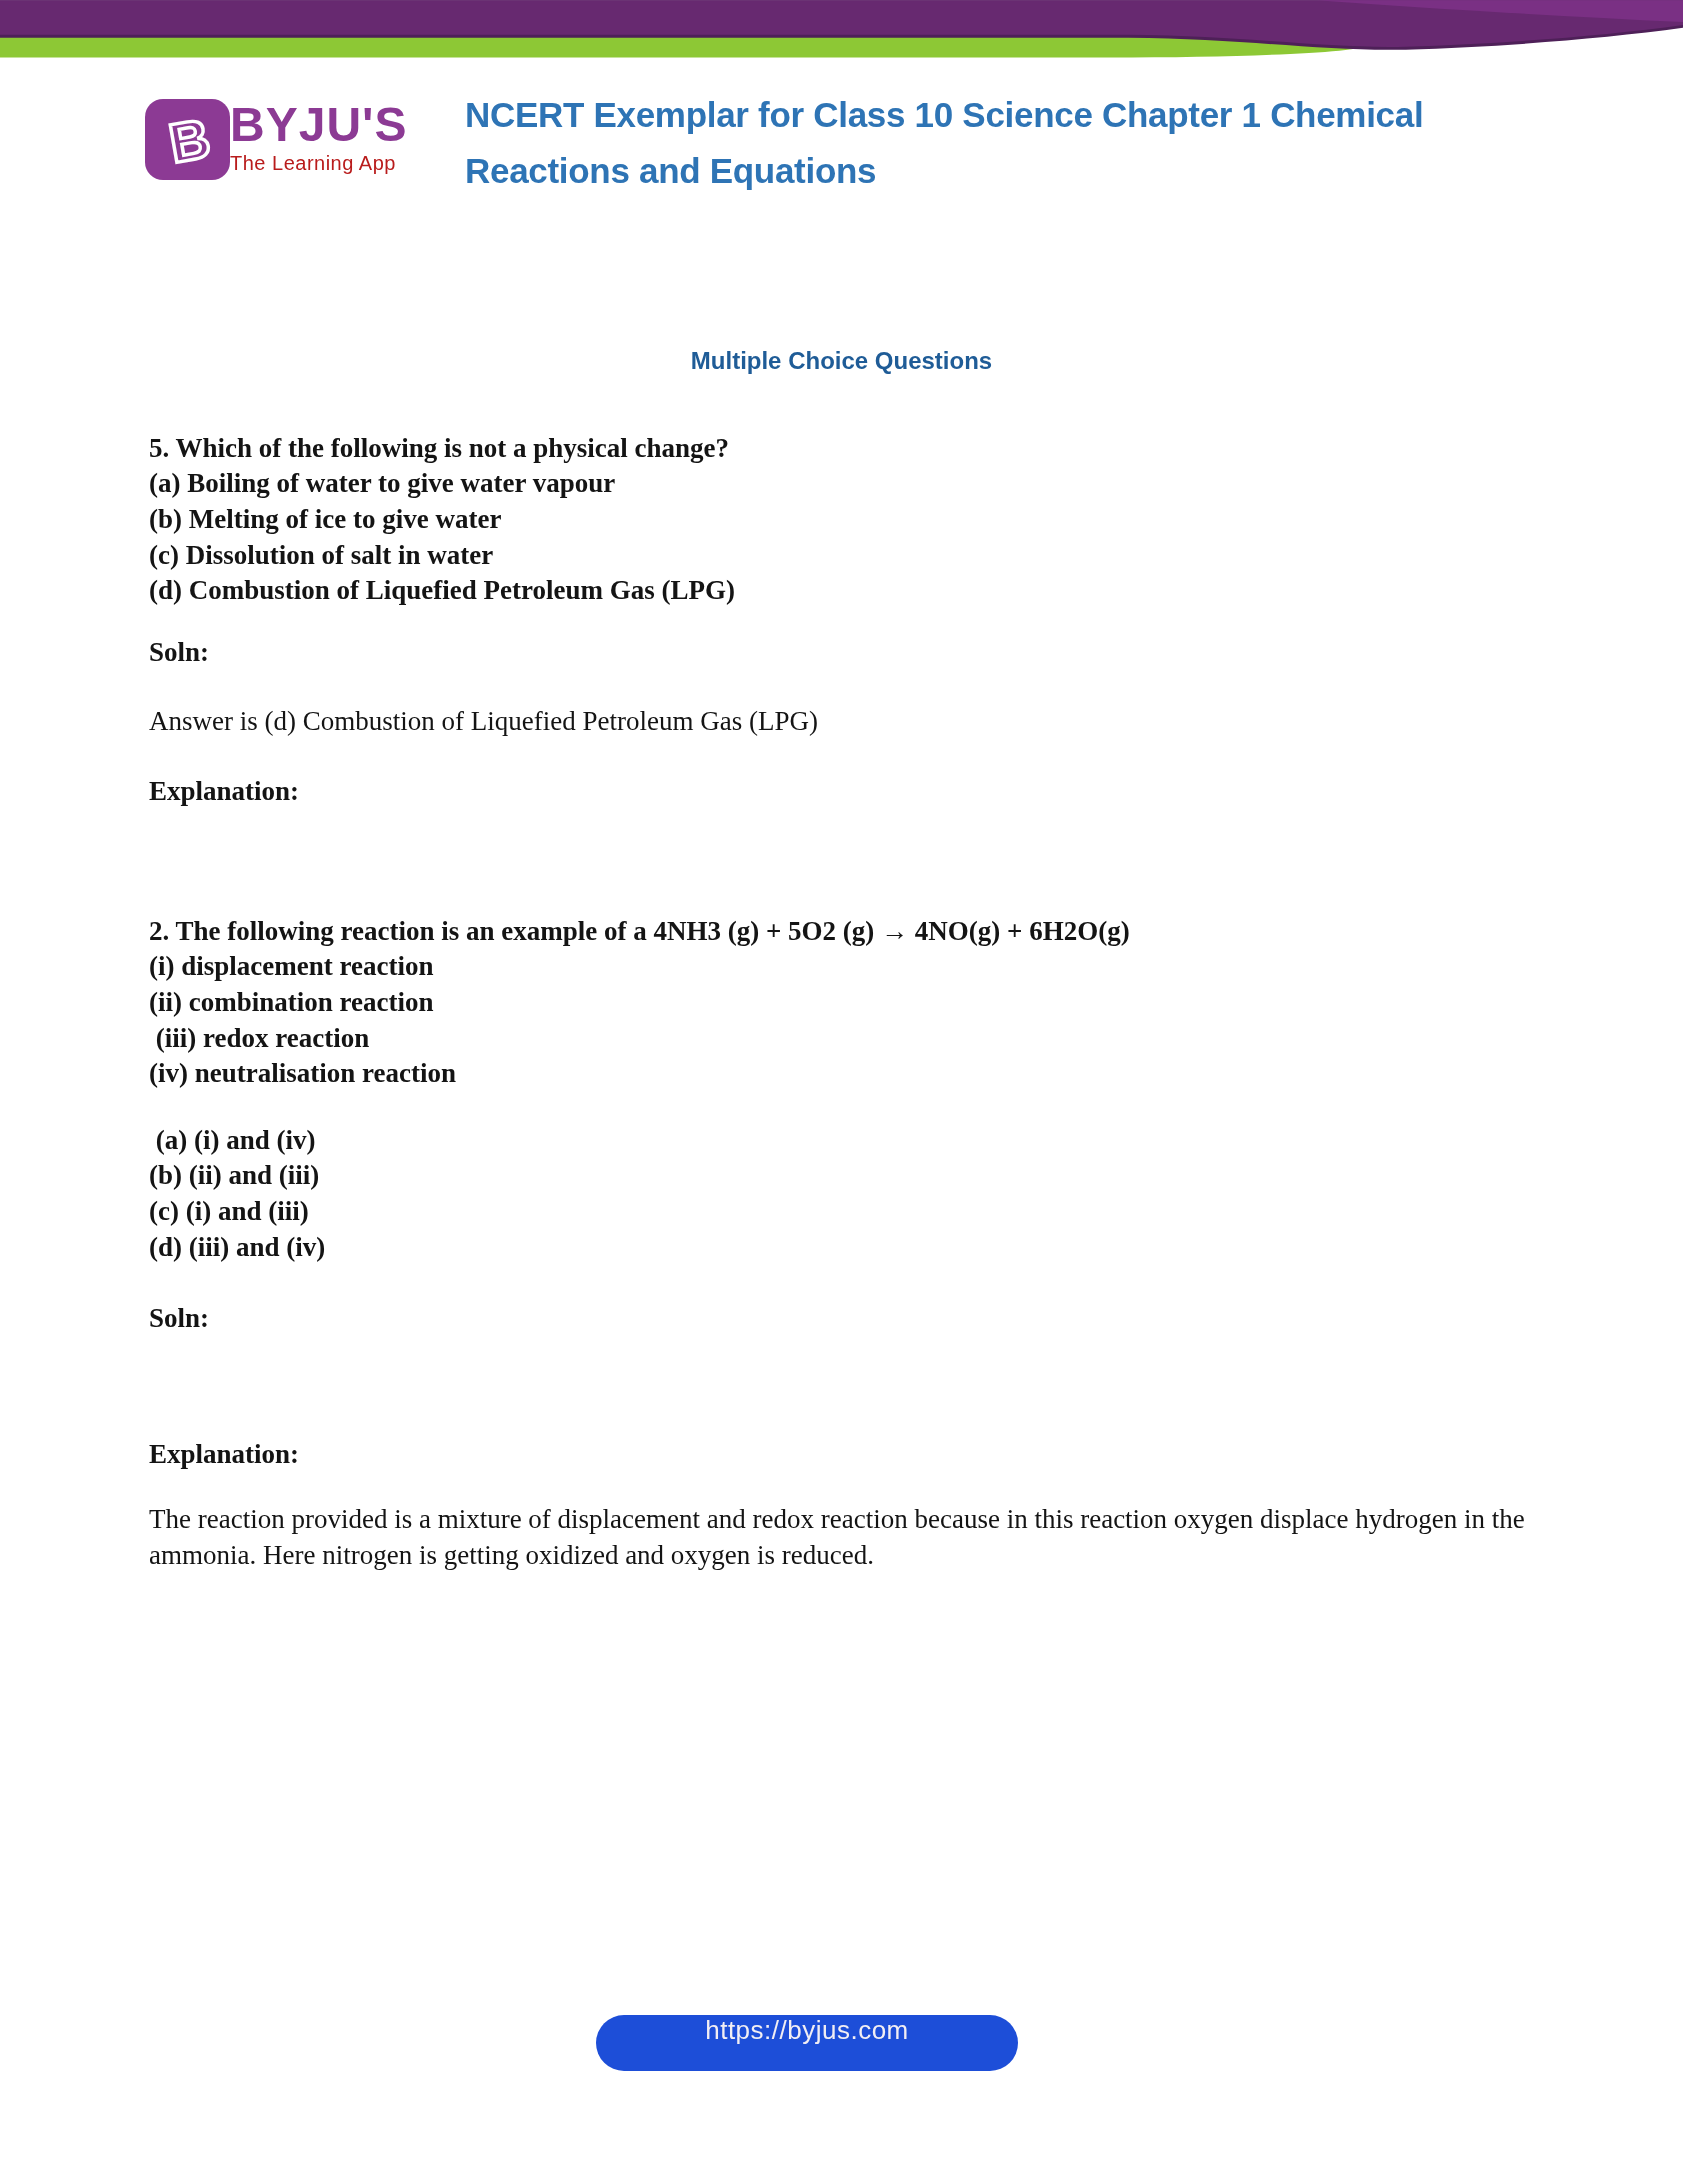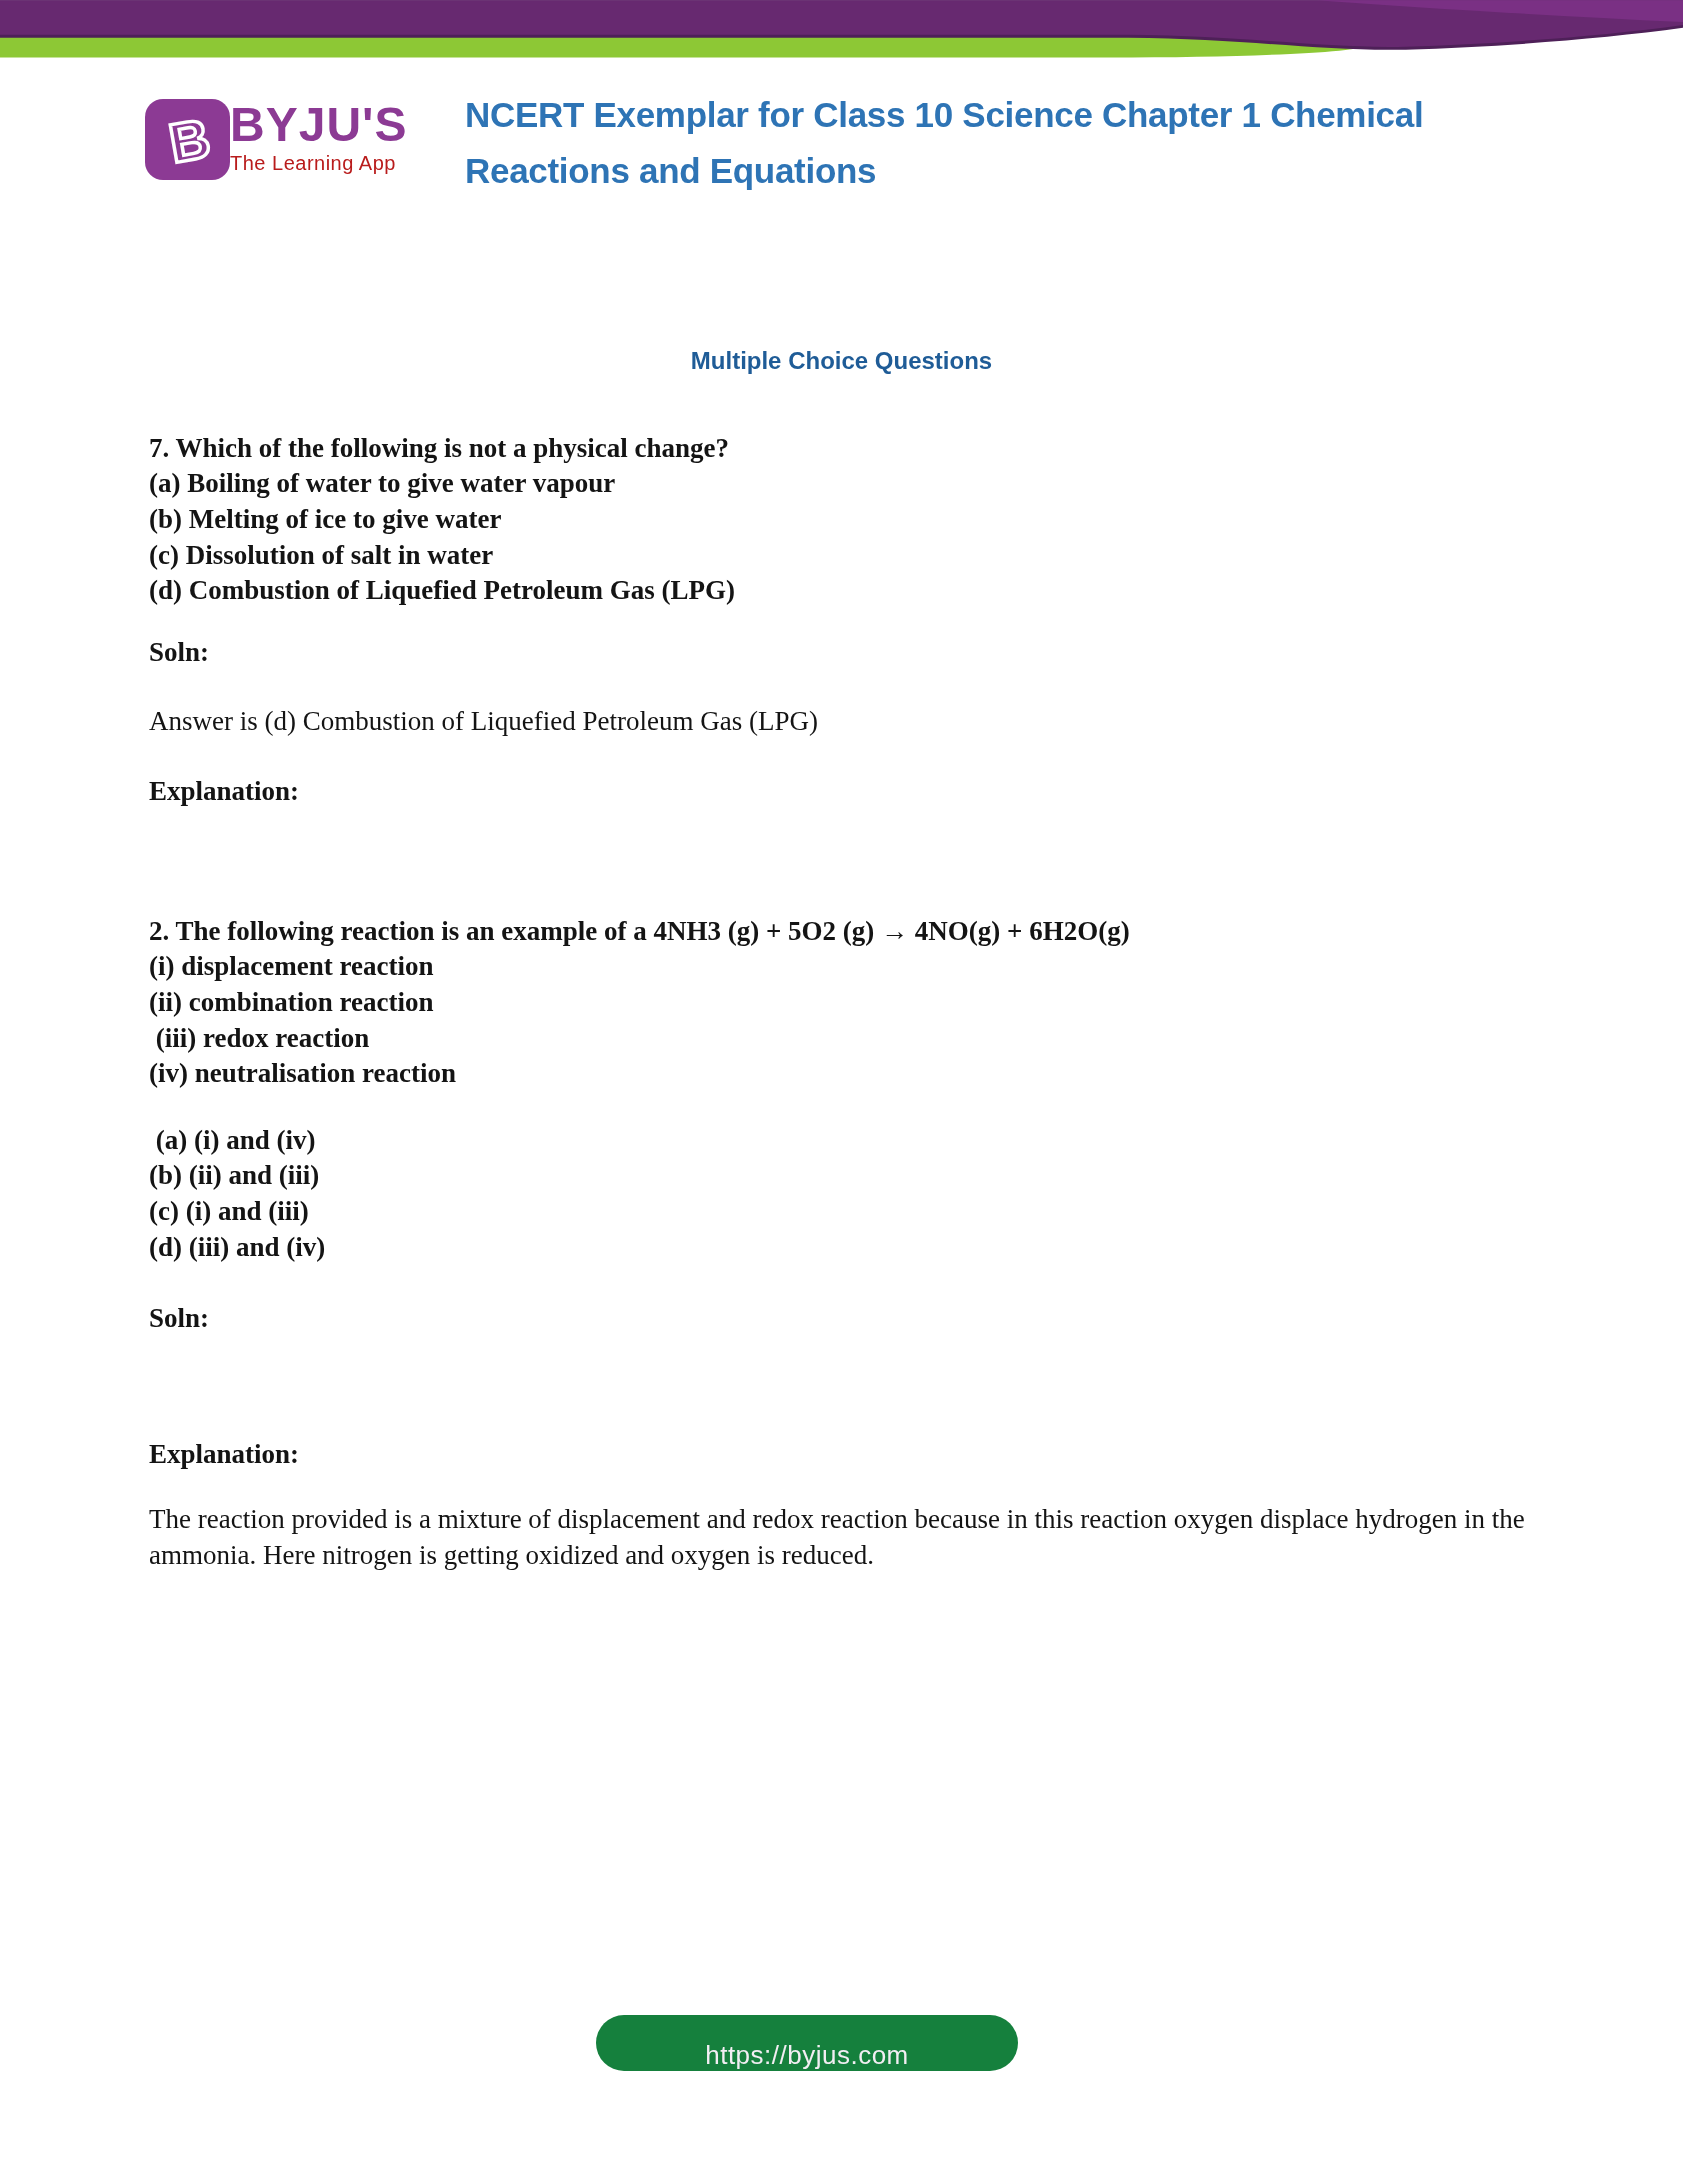--- a/index.html
+++ b/index.html
@@ -39,22 +39,22 @@
   }
 
   .line {
     position: absolute; left: 149px; width: 1386px;
     font-size: 27px; line-height: 36px; color: #141414; white-space: pre-wrap;
   }
   .b { font-weight: bold; }
 
   .footer-pill {
     position: absolute; left: 596px; top: 2015px; width: 422px; height: 56px;
-    background: #15803d; border-radius: 29px;
-    display: flex; align-items: flex-end; justify-content: center;
+    background: #1d4ed8; border-radius: 29px;
+    display: flex; align-items: flex-start; justify-content: center;
     text-decoration: none; cursor: pointer;
   }
   .footer-pill span {
     font-family: "Liberation Sans", sans-serif;
     font-size: 26px; color: #f2eef3; letter-spacing: 0.5px;
   }
 </style>
 </head>
 <body>
 
@@ -83,21 +83,21 @@
     </div>
   </div>
 
   <div class="page-title">
     <div>NCERT Exemplar for Class 10 Science Chapter 1 Chemical</div>
     <div>Reactions and Equations</div>
   </div>
 
   <div class="section-heading">Multiple Choice Questions</div>
 
-  <div class="line b" style="top:430px">7. Which of the following is not a physical change?</div>
+  <div class="line b" style="top:430px">5. Which of the following is not a physical change?</div>
   <div class="line b" style="top:465px">(a) Boiling of water to give water vapour</div>
   <div class="line b" style="top:501px">(b) Melting of ice to give water</div>
   <div class="line b" style="top:537px">(c) Dissolution of salt in water</div>
   <div class="line b" style="top:572px">(d) Combustion of Liquefied Petroleum Gas (LPG)</div>
 
   <div class="line b" style="top:634px">Soln:</div>
   <div class="line" style="top:703px">Answer is (d) Combustion of Liquefied Petroleum Gas (LPG)</div>
   <div class="line b" style="top:773px">Explanation:</div>
 
   <div class="line b" style="top:913px">2. The following reaction is an example of a 4NH3 (g) + 5O2 (g) → 4NO(g) + 6H2O(g)</div>

